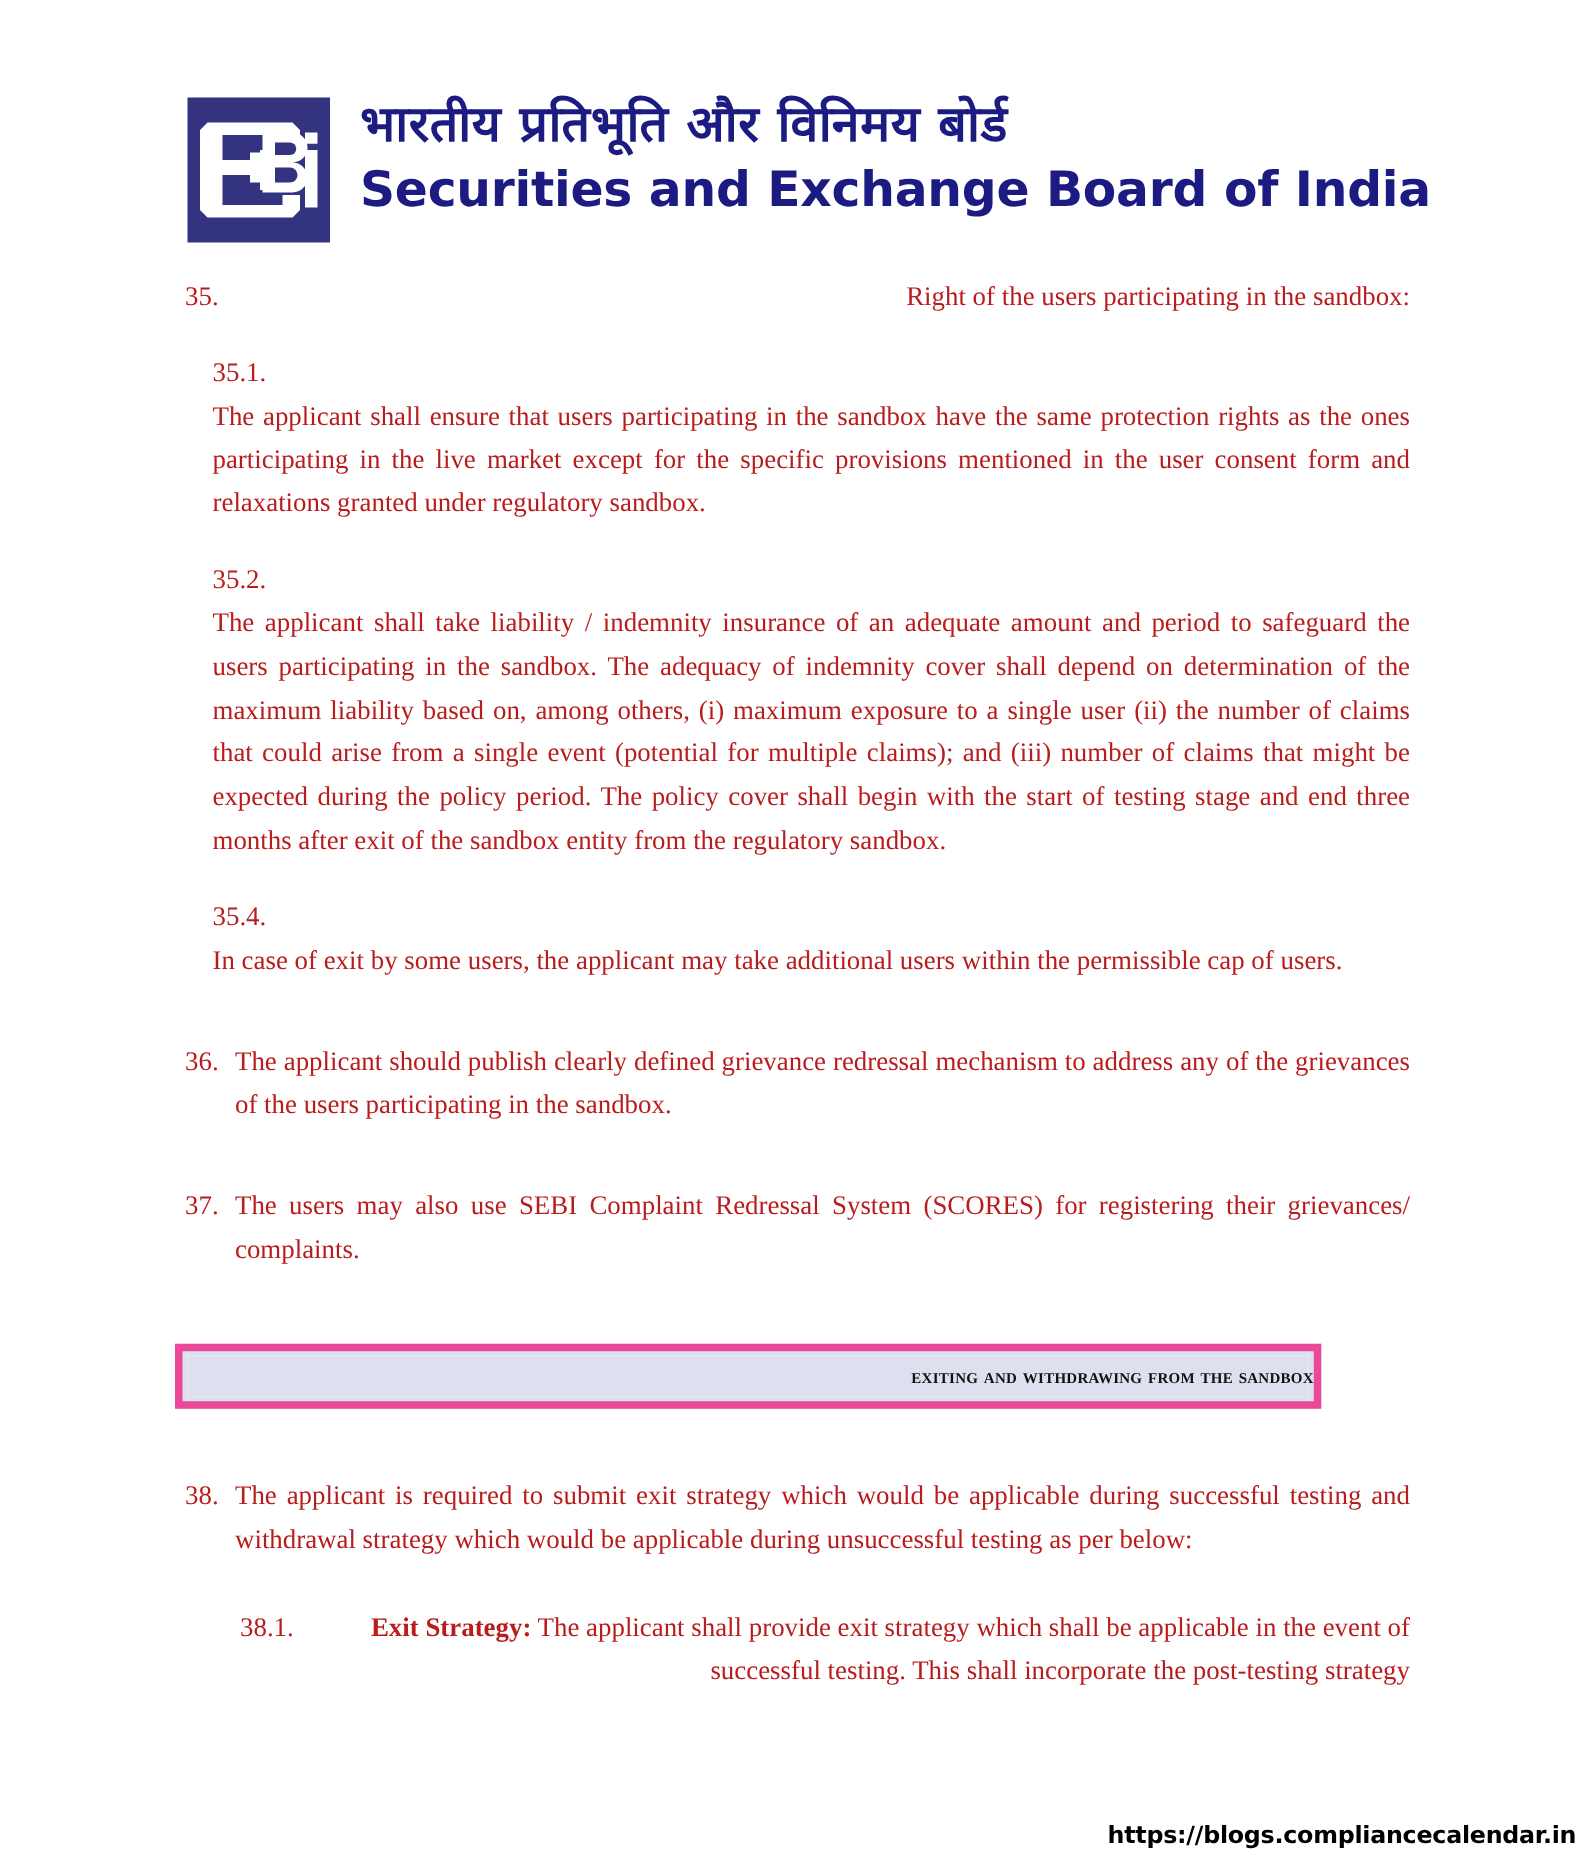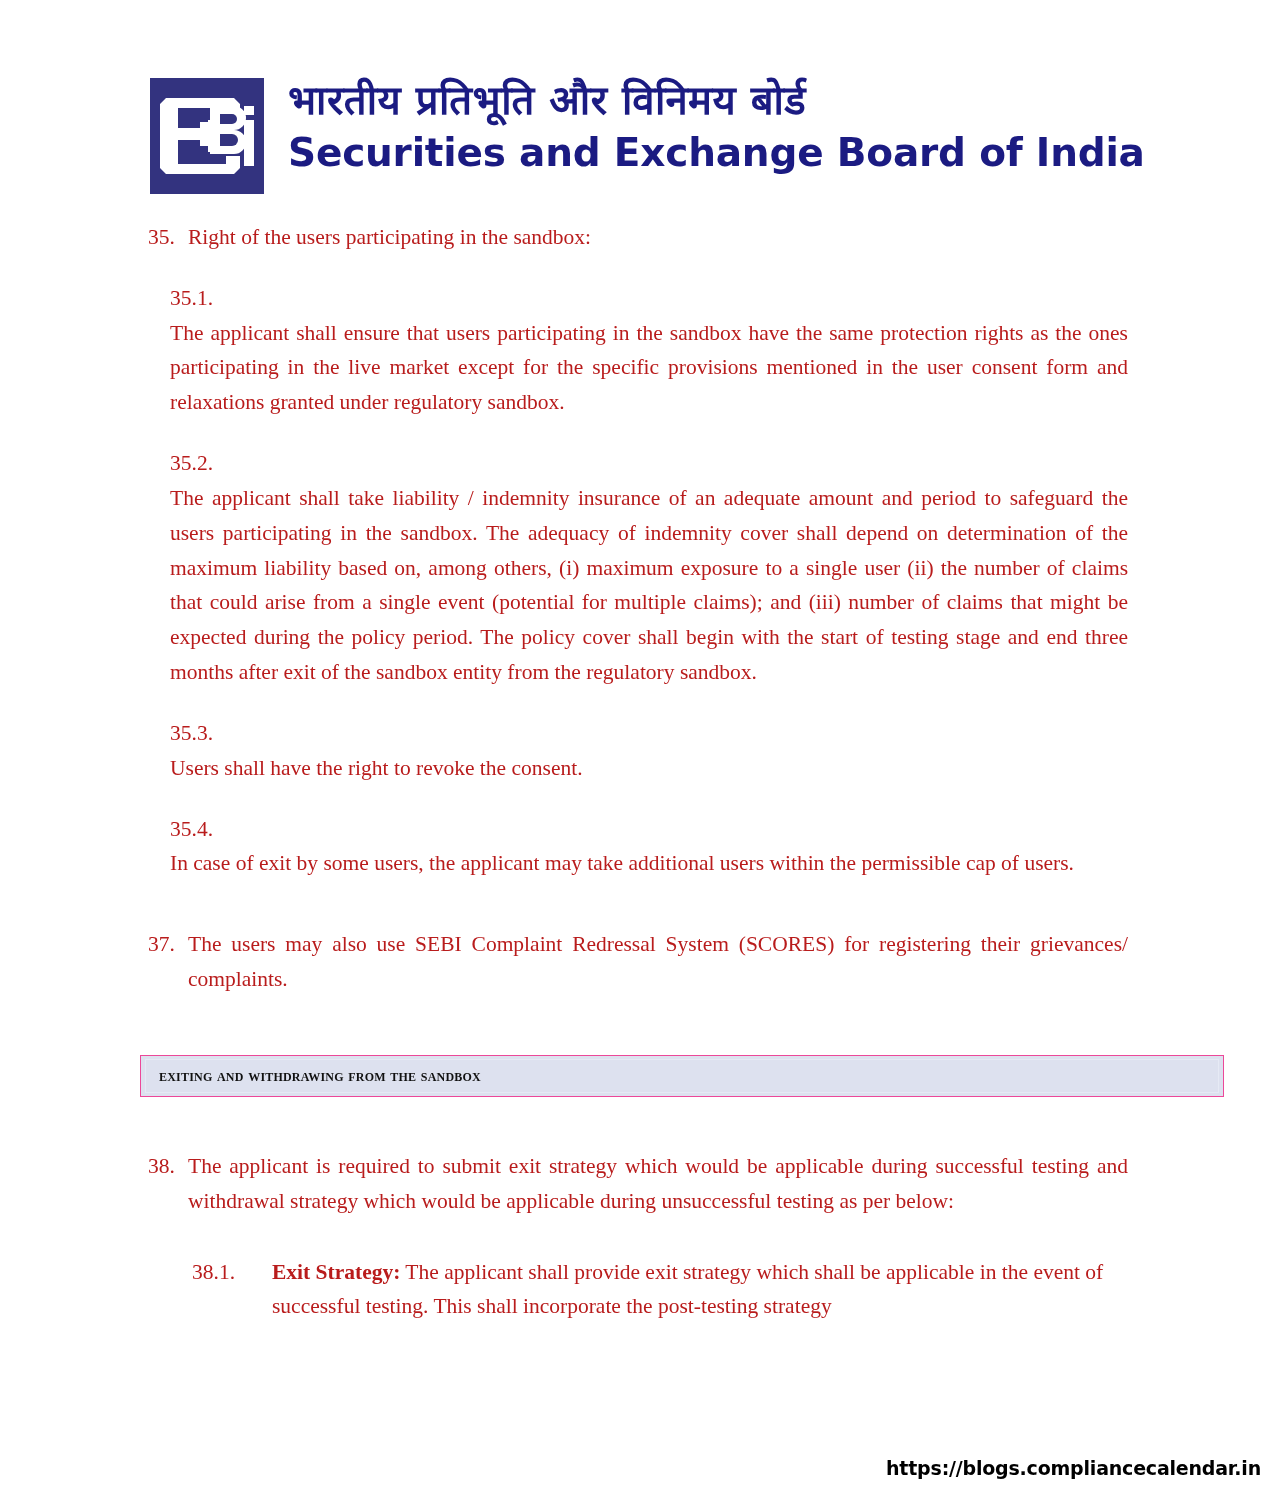--- a/index.html
+++ b/index.html
@@ -89,46 +89,47 @@
   .para .num {
     flex: 0 0 auto;
     text-align: left;
     white-space: nowrap;
   }
   .para .body {
     flex: 1 1 auto;
     text-align: justify;
     text-justify: inter-word;
   }
-  .para.nojust .body { text-align: left; }
+  .para.nojust .body { text-align: right; }
 
   
   .lvl1 { margin-left: 0px; margin-bottom: 26px; }
   .lvl1 .num { width: 40px; }
 
   
   .lvl2 { margin-left: 22px; margin-bottom: 26px; flex-direction: column; }
   .lvl2 .num { width: 58px; }
 
   
   .lvl2wide { margin-left: 44px; margin-bottom: 22px; }
   .lvl2wide .num { width: 80px; }
 
   .bold { font-weight: 700; }
   .gap-lg { height: 52px; }
 
   
   .section-banner {
     position: relative;
-    width: 1084px;
+    width: 917px;
     margin: 0 0 0 -8px;
     background: #dde1ef;
-    border: 1px solid #ec4899;
+    border: 6px solid #ec4899;
     box-sizing: border-box;
     padding: 9px 0 10px 18px;
+    text-align: right;
   }
   .section-banner .inner-rule {
     position: absolute;
     left: 4px; right: 4px; top: 3px; bottom: 3px;
     border: 1px solid #e6eaf5;
     pointer-events: none;
   }
   .section-title {
     position: relative;
     font-family: "Liberation Serif", "DejaVu Serif", serif;
@@ -226,30 +227,30 @@
     <div class="para lvl2">
       <span class="num">35.1.</span>
       <span class="body">The applicant shall ensure that users participating in the sandbox have the same protection rights as the ones participating in the live market except for the specific provisions mentioned in the user consent form and relaxations granted under regulatory sandbox.</span>
     </div>
 
     <div class="para lvl2">
       <span class="num">35.2.</span>
       <span class="body">The applicant shall take liability / indemnity insurance of an adequate amount and period to safeguard the users participating in the sandbox. The adequacy of indemnity cover shall depend on determination of the maximum liability based on, among others, (i) maximum exposure to a single user (ii) the number of claims that could arise from a single event (potential for multiple claims); and (iii) number of claims that might be expected during the policy period. The policy cover shall begin with the start of testing stage and end three months after exit of the sandbox entity from the regulatory sandbox.</span>
     </div>
 
-    <div class="para lvl2 nojust">
-      <span class="num">35.3.</span>
-      <span class="body">Users shall have the right to revoke the consent.</span>
-    </div>
 
     <div class="para lvl2" style="margin-bottom:46px;">
       <span class="num">35.4.</span>
       <span class="body">In case of exit by some users, the applicant may take additional users within the permissible cap of users.</span>
     </div>
 
+    <div class="para lvl1" style="margin-bottom:46px;">
+      <span class="num">36.</span>
+      <span class="body">The applicant should publish clearly defined grievance redressal mechanism to address any of the grievances of the users participating in the sandbox.</span>
+    </div>
 
     <div class="para lvl1" style="margin-bottom:58px;">
       <span class="num">37.</span>
       <span class="body">The users may also use SEBI Complaint Redressal System (SCORES) for registering their grievances/ complaints.</span>
     </div>
 
     <div class="section-banner">
       <div class="inner-rule"></div>
       <div class="section-title">Exiting and withdrawing from the Sandbox</div>
     </div>

